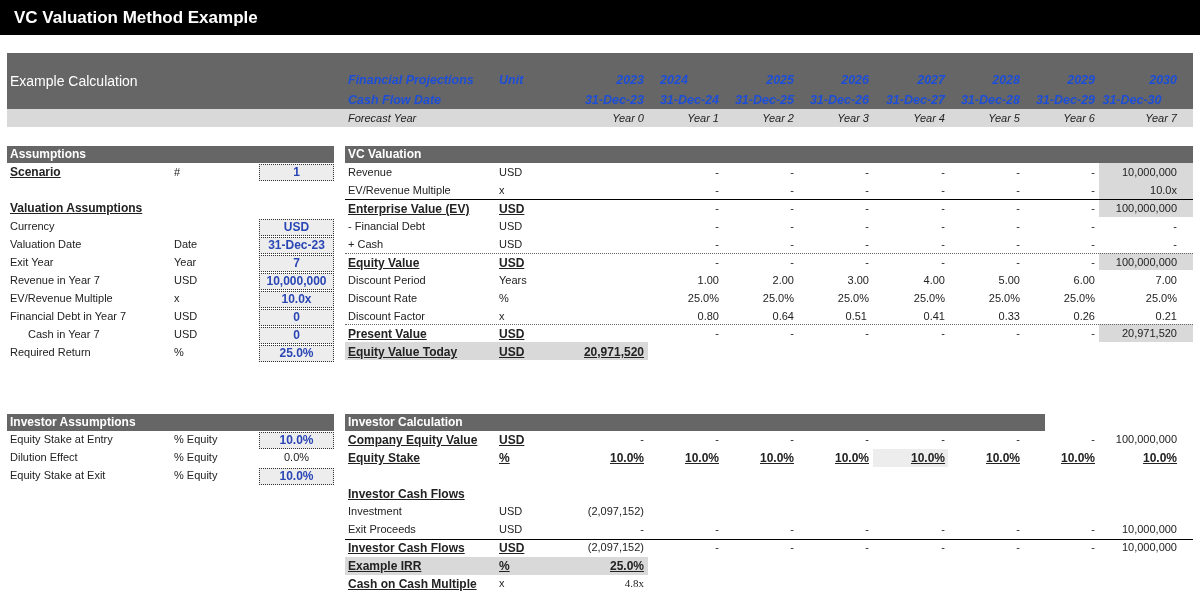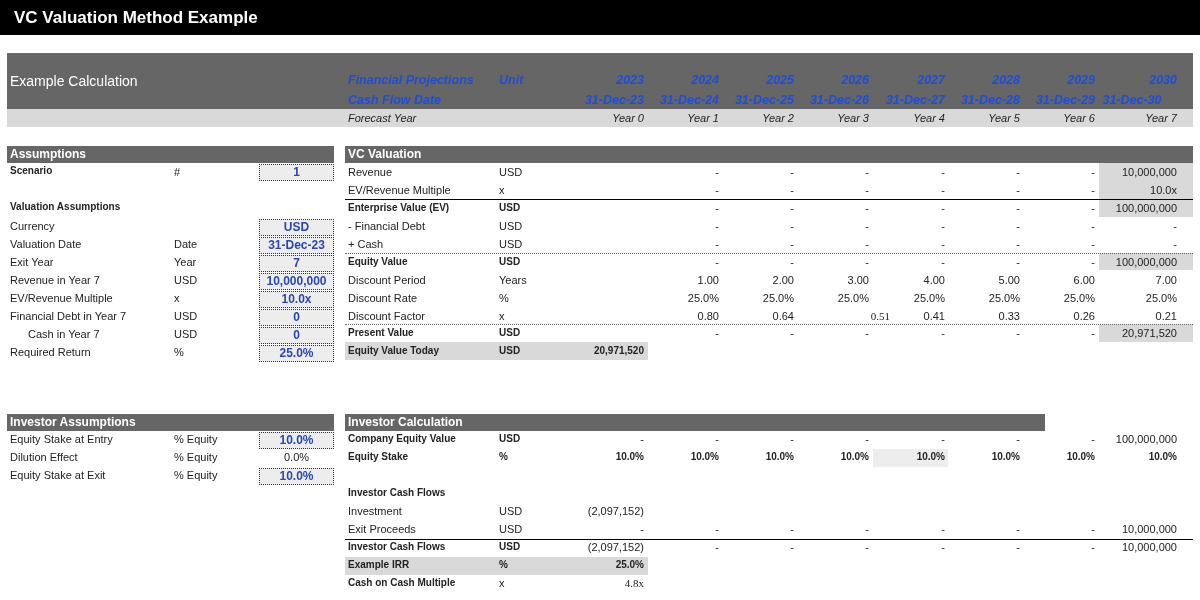--- a/index.html
+++ b/index.html
@@ -9,21 +9,21 @@
   .titlebar { position: absolute; left: 0; top: 0; width: 1200px; height: 35px; background: #000; }
   .titlebar .t { position: absolute; left: 14px; top: 8px; color: #fff; font-size: 17px; font-weight: bold; }
   .hdr-dark { position: absolute; left: 7px; top: 53px; width: 1186px; height: 56px; background: #666666; }
   .hdr-light { position: absolute; left: 7px; top: 109px; width: 1186px; height: 18px; background: #d9d9d9; }
   .hdr-title { color: #fff; font-size: 14px; left: 10px; top: 73px; }
   .hi { color: #1d4ed8; font-style: italic; font-size: 12px; }
   .hi.b { font-weight: bold; font-size: 12.5px; }
   .li { color: #222; font-style: italic; font-size: 11px; }
   .r { text-align: right; }
   .sec { position: absolute; height: 17px; background: #666666; color: #fff; font-weight: bold; font-size: 12px; padding: 1px 3px; }
-  .bold { font-weight: bold; font-size: 10px; }
+  .bold { font-weight: bold; font-size: 12px; text-decoration: underline; }
   .input { position: absolute; height: 17px; width: 75px; left: 259px; background: #ededed; border: 1px dotted #333; color: #2a46b5; font-weight: bold; font-size: 12px; text-align: center; line-height: 15px; }
   .shade { position: absolute; background: #d9d9d9; }
   .line-solid { position: absolute; height: 0; border-top: 1px solid #000; }
   .line-dot { position: absolute; height: 0; border-top: 1px dotted #666; }
 </style>
 </head>
 <body>
 
 <div class="titlebar">
   <span class="t">VC Valuation Method Example</span>
@@ -34,21 +34,21 @@
 <span class="abs hdr-title" style="color:#fff;">Example Calculation</span>
 <span class="abs hi b" style="left:348px;top:73px;">Financial Projections</span>
 <span class="abs hi b" style="left:499px;top:73px;">Unit</span>
 <span class="abs hi b" style="left:348px;top:93px;">Cash Flow Date</span>
 <span class="abs li" style="left:348px;top:112px;">Forecast Year</span>
 
 <div id="year-headers">
     <span class="abs hi b r" style="left:554px;width:90px;top:73px;">2023</span>
     <span class="abs hi b r" style="left:554px;width:90px;top:93px;">31-Dec-23</span>
     <span class="abs li r" style="left:554px;width:90px;top:112px;">Year 0</span>
-    <span class="abs hi b r" style="left:629px;width:90px;top:73px;">2024</span>
+    <span class="abs hi b r" style="left:629px;width:90px;top:73px;text-align:center;">2024</span>
     <span class="abs hi b r" style="left:629px;width:90px;top:93px;">31-Dec-24</span>
     <span class="abs li r" style="left:629px;width:90px;top:112px;">Year 1</span>
     <span class="abs hi b r" style="left:704px;width:90px;top:73px;">2025</span>
     <span class="abs hi b r" style="left:704px;width:90px;top:93px;">31-Dec-25</span>
     <span class="abs li r" style="left:704px;width:90px;top:112px;">Year 2</span>
     <span class="abs hi b r" style="left:779px;width:90px;top:73px;">2026</span>
     <span class="abs hi b r" style="left:779px;width:90px;top:93px;">31-Dec-26</span>
     <span class="abs li r" style="left:779px;width:90px;top:112px;">Year 3</span>
     <span class="abs hi b r" style="left:855px;width:90px;top:73px;">2027</span>
     <span class="abs hi b r" style="left:855px;width:90px;top:93px;text-align:right;">31-Dec-27</span>
@@ -176,21 +176,21 @@
     <span class="abs r" style="left:704px;width:90px;top:292px;">25.0%</span>
     <span class="abs r" style="left:779px;width:90px;top:292px;">25.0%</span>
     <span class="abs r" style="left:855px;width:90px;top:292px;">25.0%</span>
     <span class="abs r" style="left:930px;width:90px;top:292px;">25.0%</span>
     <span class="abs r" style="left:1005px;width:90px;top:292px;">25.0%</span>
     <span class="abs r" style="left:1087px;width:90px;top:292px;">25.0%</span>
     <span class="abs" style="left:348px;top:310px;">Discount Factor</span>
     <span class="abs" style="left:499px;top:310px;">x</span>
     <span class="abs r" style="left:629px;width:90px;top:310px;">0.80</span>
     <span class="abs r" style="left:704px;width:90px;top:310px;">0.64</span>
-    <span class="abs r" style="left:800px;width:90px;top:310px;font-family:Liberation Serif, serif;">0.51</span>
+    <span class="abs r" style="left:777px;width:90px;top:310px;">0.51</span>
     <span class="abs r" style="left:855px;width:90px;top:310px;">0.41</span>
     <span class="abs r" style="left:930px;width:90px;top:310px;">0.33</span>
     <span class="abs r" style="left:1005px;width:90px;top:310px;">0.26</span>
     <span class="abs r" style="left:1087px;width:90px;top:310px;">0.21</span>
     <span class="abs bold" style="left:348px;top:327px;">Present Value</span>
     <span class="abs bold" style="left:499px;top:327px;">USD</span>
     <span class="abs r" style="left:629px;width:90px;top:327px;">-</span>
     <span class="abs r" style="left:704px;width:90px;top:327px;">-</span>
     <span class="abs r" style="left:779px;width:90px;top:327px;">-</span>
     <span class="abs r" style="left:855px;width:90px;top:327px;">-</span>

